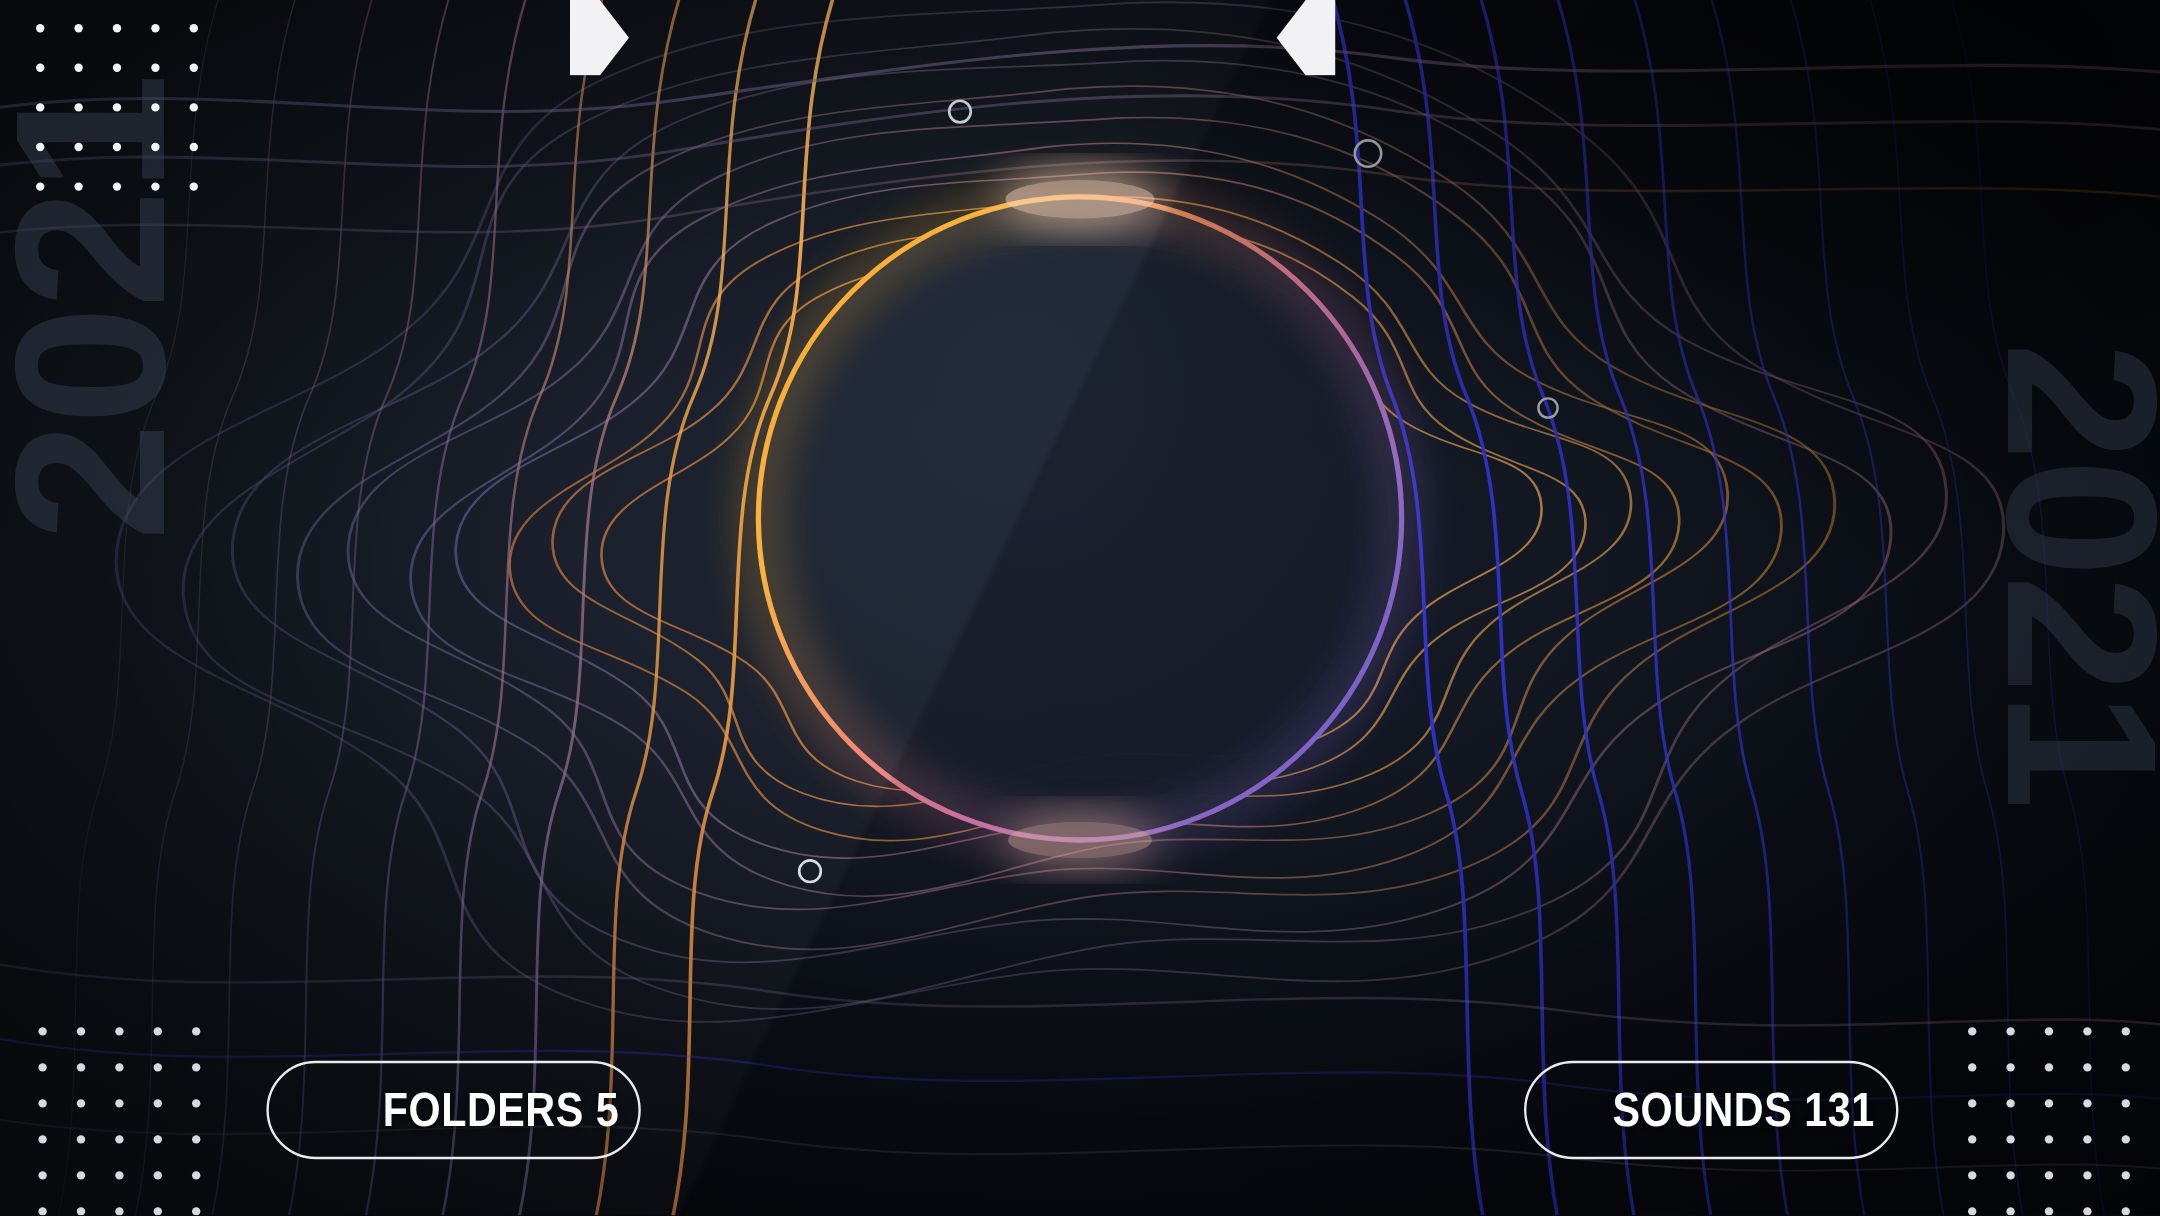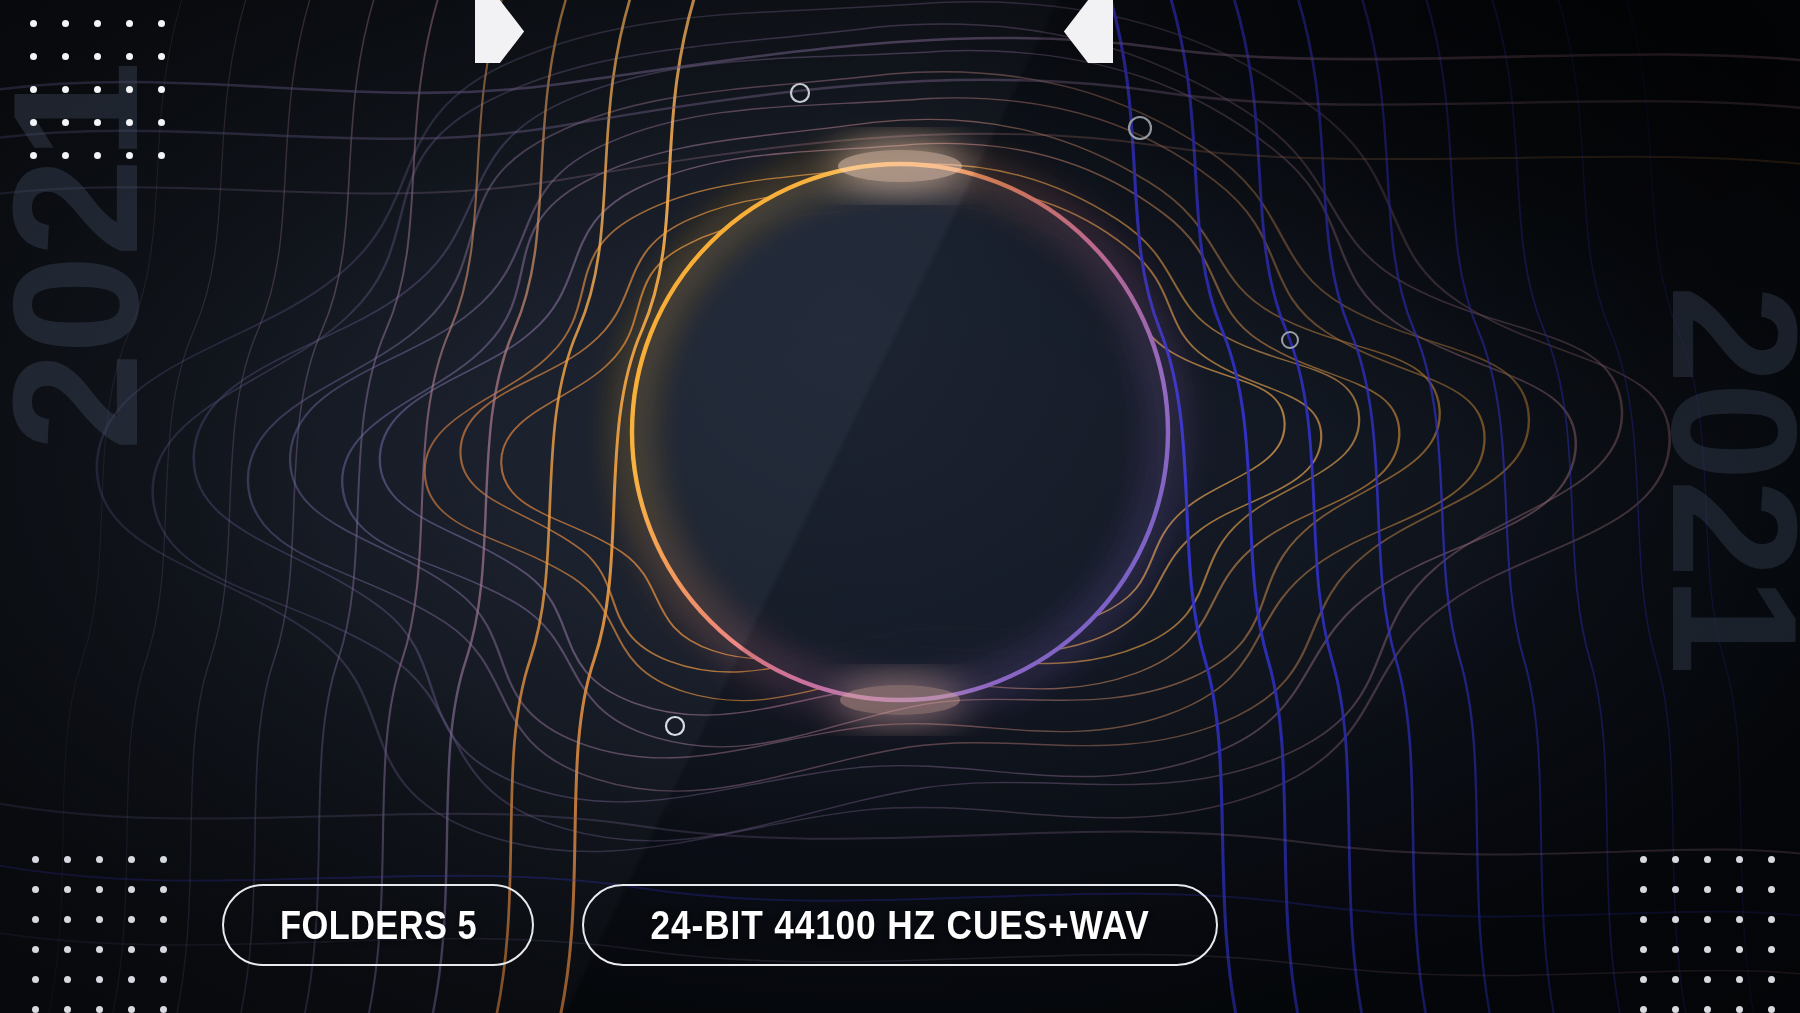--- a/index.html
+++ b/index.html
@@ -126,21 +126,21 @@
     -webkit-text-fill-color:transparent;
     filter:drop-shadow(0 5px 10px rgba(0,0,0,.55));
   }
 
   
   .pill{
     position:absolute;
     top:884px;height:82px;
     border:2.5px solid #e8eaee;
     border-radius:44px;
-    display:flex;align-items:center;justify-content:center;
+    display:flex;align-items:center;justify-content:flex-end;
     box-sizing:border-box;
     overflow:hidden;
   }
   .pill span{
     font-family:"Liberation Sans", sans-serif;
     font-weight:700;
     color:#fdfdfd;
     font-size:40px;
     letter-spacing:.5px;
     transform:scaleX(.86);
@@ -404,17 +404,17 @@
   <div class="ribbon">
     <div class="ribbon-inner">
       <div class="ribbon-text">SOUND  DESIGN  TOOLS  BUNDLE</div>
     </div>
   </div>
 
 
   <div class="pill" id="pill-left">
     <span>FOLDERS 5</span>
   </div>
-  <div class="pill" id="pill-center">
-    <span>24-BIT  44100 HZ  CUES+WAV</span>
+  <div class="pill" id="pill-right">
+    <span>SOUNDS 131</span>
   </div>
 
 </div>
 
 </body></html>

